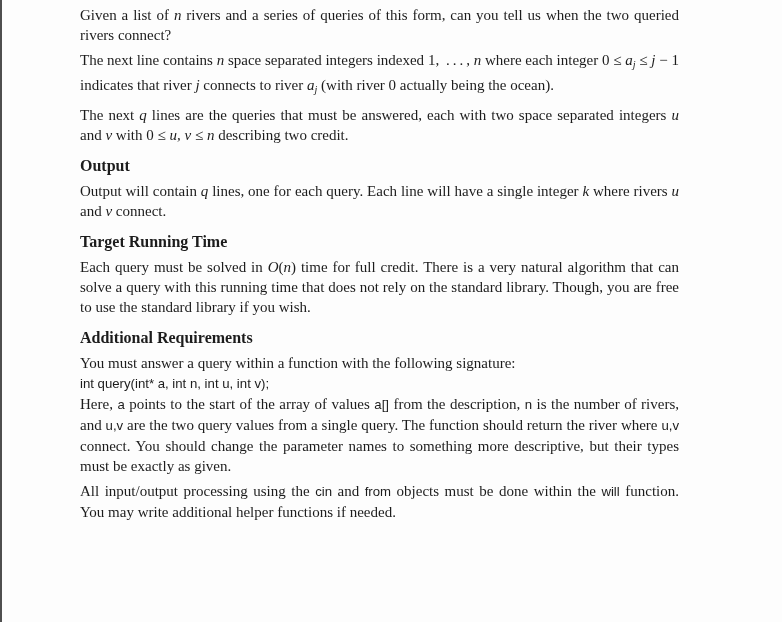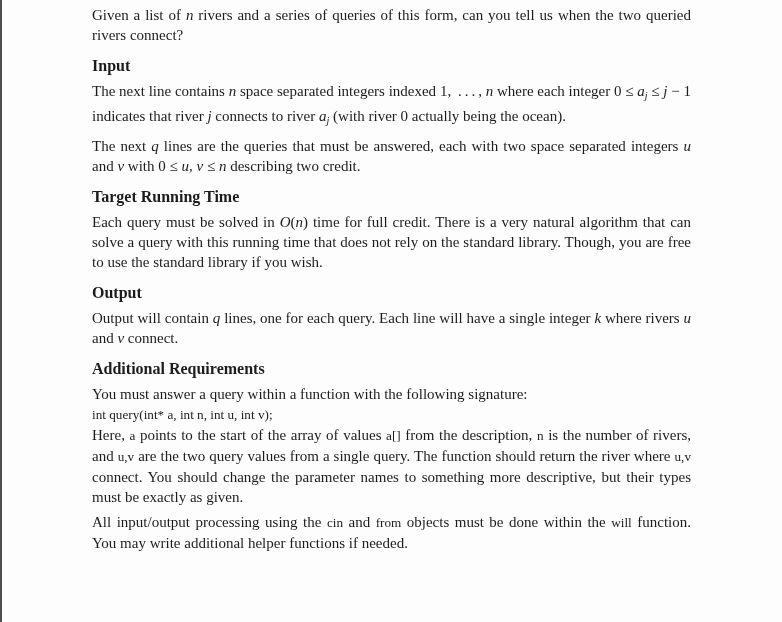--- a/index.html
+++ b/index.html
@@ -16,21 +16,21 @@
     background: #fdfdfd;
   }
   .left-edge {
     position: absolute;
     left: 0; top: 0;
     width: 2px; height: 622px;
     background: #4f4f4f;
   }
   .doc {
     position: absolute;
-    left: 92px; top: 5px;
+    left: 80px; top: 5px;
     width: 599px;
   }
   .doc p {
     text-align: justify;
     margin: 5px 0;
   }
   .doc p:first-child { margin-top: 0; }
   .doc h3 {
     font-size: 16px;
     line-height: 20px;
@@ -39,47 +39,46 @@
     text-align: left;
   }
   .seg-i { font-style: italic; }
   .seg-sub {
     font-style: italic;
     font-size: 0.68em;
     vertical-align: -0.28em;
     letter-spacing: 0;
   }
   .seg-m {
-    font-family: Liberation Serif, serif;
+    font-family: Liberation Sans, sans-serif;
     font-size: 0.88em;
   }
 </style>
 </head>
 <body style="background: rgb(253, 253, 253); color: rgb(28, 28, 28);">
 
 <div class="left-edge" style="background: rgb(79, 79, 79);"></div>
 
 <main class="doc">
 
   <p><span>Given a list of </span><span class="seg-i">n</span><span> rivers and a series of queries of this form, can you tell us when the two queried rivers connect?</span></p>
 
   <section>
-    <h3>Input</h3>
     <p><span>The next line contains </span><span class="seg-i">n</span><span> space separated integers indexed 1,  . . . , </span><span class="seg-i">n</span><span> where each integer 0 ≤ </span><span class="seg-i">a</span><span class="seg-sub">j</span><span> ≤ </span><span class="seg-i">j</span><span> − 1 indicates that river </span><span class="seg-i">j</span><span> connects to river </span><span class="seg-i">a</span><span class="seg-sub">j</span><span> (with river 0 actually being the ocean).</span></p>
     <p><span>The next </span><span class="seg-i">q</span><span> lines are the queries that must be answered, each with two space separated integers </span><span class="seg-i">u</span><span> and </span><span class="seg-i">v</span><span> with 0 ≤ </span><span class="seg-i">u, v</span><span> ≤ </span><span class="seg-i">n</span><span> describing two credit.</span></p>
   </section>
 
   <section>
-    <h3>Target Running Time</h3>
-    <p><span>Each query must be solved in </span><span class="seg-i">O</span><span>(</span><span class="seg-i">n</span><span>) time for full credit. There is a very natural algorithm that can solve a query with this running time that does not rely on the standard library. Though, you are free to use the standard library if you wish.</span></p>
+    <h3>Output</h3>
+    <p><span>Output will contain </span><span class="seg-i">q</span><span> lines, one for each query. Each line will have a single integer </span><span class="seg-i">k</span><span> where rivers </span><span class="seg-i">u</span><span> and </span><span class="seg-i">v</span><span> connect.</span></p>
   </section>
 
   <section>
-    <h3>Output</h3>
-    <p><span>Output will contain </span><span class="seg-i">q</span><span> lines, one for each query. Each line will have a single integer </span><span class="seg-i">k</span><span> where rivers </span><span class="seg-i">u</span><span> and </span><span class="seg-i">v</span><span> connect.</span></p>
+    <h3>Target Running Time</h3>
+    <p><span>Each query must be solved in </span><span class="seg-i">O</span><span>(</span><span class="seg-i">n</span><span>) time for full credit. There is a very natural algorithm that can solve a query with this running time that does not rely on the standard library. Though, you are free to use the standard library if you wish.</span></p>
   </section>
 
   <section>
     <h3>Additional Requirements</h3>
     <p><span>You must answer a query within a function with the following signature:</span><br><span class="seg-m">int query(int* a, int n, int u, int v);</span><br><span>Here, </span><span class="seg-m">a</span><span> points to the start of the array of values </span><span class="seg-m">a[]</span><span> from the description, </span><span class="seg-m">n</span><span> is the number of rivers, and </span><span class="seg-m">u,v</span><span> are the two query values from a single query. The function should return the river where </span><span class="seg-m">u,v</span><span> connect. You should change the parameter names to something more descriptive, but their types must be exactly as given.</span></p>
     <p><span>All input/output processing using the </span><span class="seg-m">cin</span><span> and </span><span class="seg-m">from</span><span> objects must be done within the </span><span class="seg-m">will</span><span> function. You may write additional helper functions if needed.</span></p>
   </section>
 
 </main>
 

